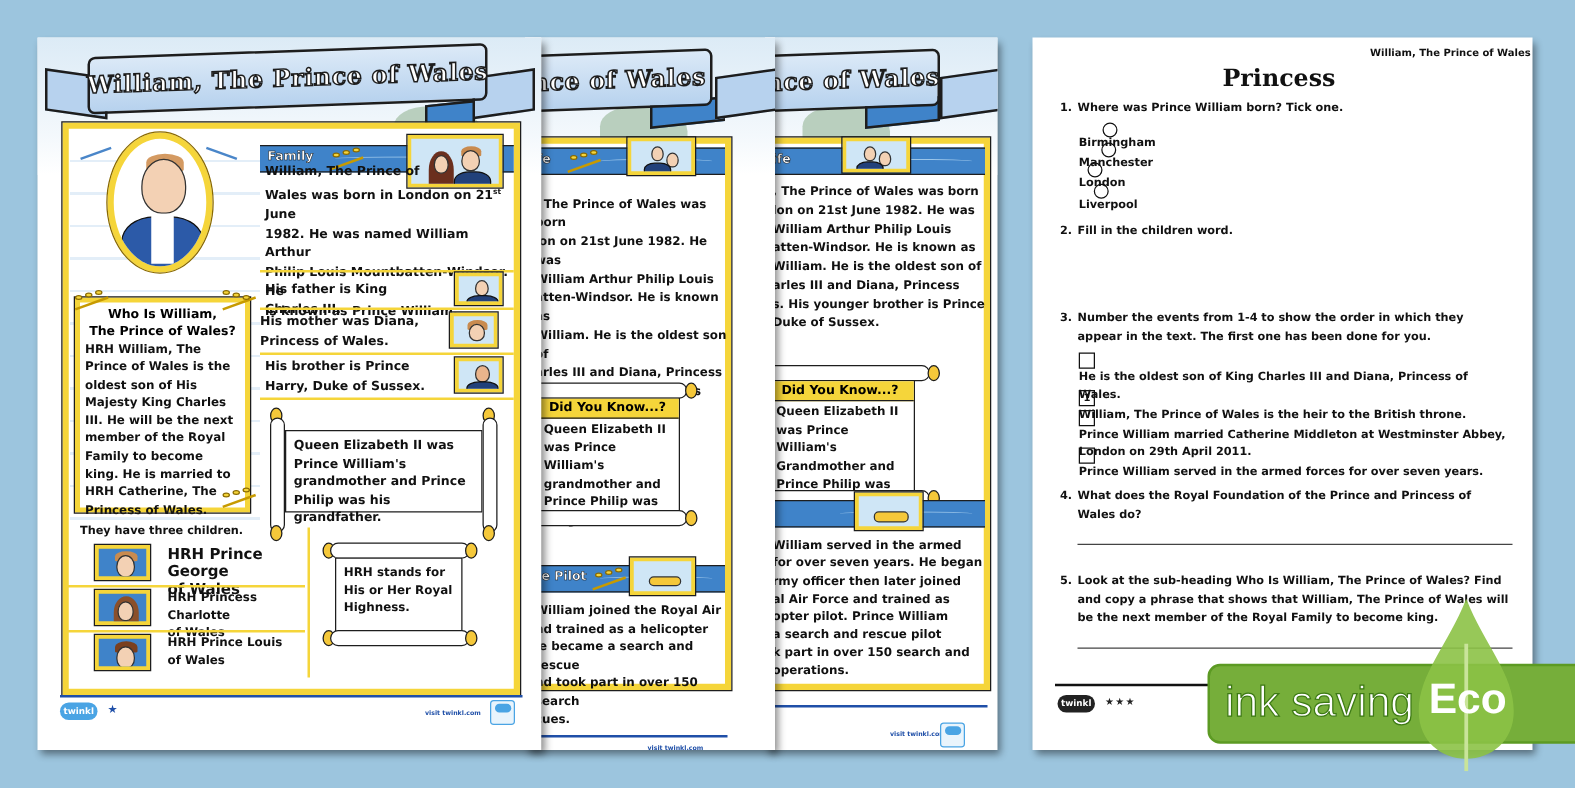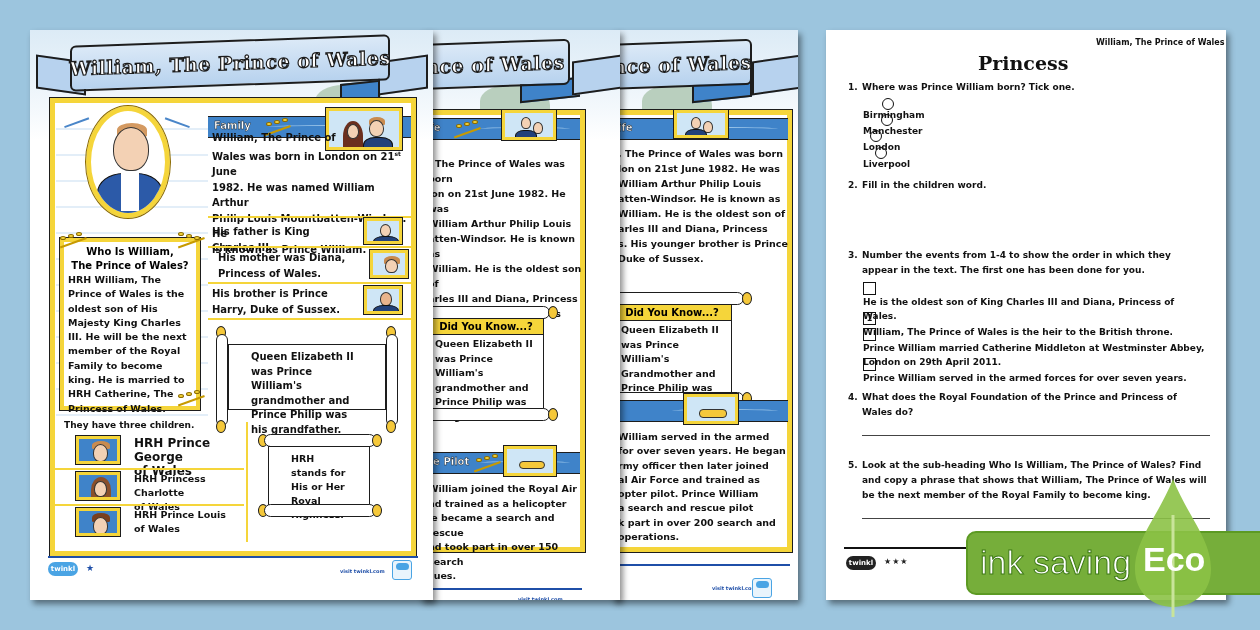--- a/index.html
+++ b/index.html
@@ -36,21 +36,21 @@
   .portrait { position: absolute; border: 3px solid #f5d53a; outline: 1.5px solid #1d1d1d; background: #cfe6f6; overflow: hidden; }
   .face { position: absolute; border-radius: 50% 50% 45% 45%; background: #f3d1b4; border: 1px solid #333; }
   .suit { position: absolute; background: #22417a; border: 1px solid #111; border-radius: 40% 40% 0 0; }
   .hair { position: absolute; border-radius: 50% 50% 10% 10%; }
 
   .yellow-divider { position: absolute; height: 2px; background: #f5d53a; }
 
   .scroll { position: absolute; }
   .scroll-roll { position: absolute; height: 13px; background: #fff; border: 1.5px solid #1d1d1d; border-radius: 7px; }
   .scroll-knob { position: absolute; width: 10px; height: 13px; border-radius: 50%; background: #f5c83a; border: 1.5px solid #1d1d1d; }
-  .scroll-body { position: absolute; background: #fff; border: 1.5px solid #1d1d1d; padding: 5px 22px; }
+  .scroll-body { position: absolute; background: #fff; border: 1.5px solid #1d1d1d; padding: 5px 6px; }
 
   .dyk-head { background: #f5d53a; border-bottom: 1.5px solid #1d1d1d; text-align: center; font-size: 10px; font-weight: bold; padding: 2px 0; }
 
   .footer-line { position: absolute; height: 2px; background: #1f4fa8; }
   .twinkl { position: absolute; width: 30px; height: 14px; background: #4aa4e4; border-radius: 8px; color: #fff;
             font-size: 7px; font-weight: bold; text-align: center; line-height: 14px; }
   .star { position: absolute; color: #1f4fa8; font-size: 9px; }
   .visit { position: absolute; font-size: 5px; color: #1f4fa8; font-weight: bold; }
   .badge { position: absolute; width: 20px; height: 20px; border: 1px solid #4aa4e4; border-radius: 3px; background: #e9f4fc; }
   .badge::before { content: ""; position: absolute; left: 3px; top: 2px; width: 13px; height: 7px; border-radius: 5px; background: #4aa4e4; }
@@ -126,21 +126,21 @@
   <div class="portrait" style="left:72px; top:364px; width:54px; height:30px;">
     <div style="position:absolute; left:12px; top:12px; width:28px; height:9px; background:#f5c83a; border:1px solid #333; border-radius:4px;"></div>
   </div>
   <div class="body-text" style="position:absolute; left:6px; top:400px; width:170px; font-size:9.5px; line-height:14.3px;">
     <div>William served in the armed</div>
     <div>for over seven years. He began</div>
     <div>rmy officer then later joined</div>
     <div>al Air Force and trained as</div>
     <div>opter pilot. Prince William</div>
     <div>a search and rescue pilot</div>
-    <div>k part in over 200 search and</div>
+    <div>k part in over 150 search and</div>
     <div>operations.</div>
   </div>
   <div class="footer-line" style="left:0; top:534px; width:178px;"></div>
   <span class="visit" style="left:100px; top:555px;">visit twinkl.com</span>
   <div class="badge" style="left:140px; top:548px;"></div>
 </div>
 
 <div class="page" style="left:420px; top:30px; width:200px; height:570px;">
   <div class="sky"></div>
   <div class="tree" style="left:60px; top:55px;"></div>
@@ -286,21 +286,21 @@
 
   <div class="yellow-divider" style="left:178px; top:186px; width:203px;"></div>
   <div style="position:absolute; left:178px; top:188px; width:203px; height:28px;">
     <span class="body-text" style="position:absolute; left:4px; top:6px; width:140px;">His father is King Charles III.</span>
     <div class="portrait" style="left:156px; top:0; width:38px; height:26px;">
       <div class="face" style="left:13px; top:3px; width:11px; height:13px;"></div>
       <div class="suit" style="left:6px; top:15px; width:26px; height:14px;"></div>
     </div>
   </div>
   <div class="yellow-divider" style="left:178px; top:216px; width:203px;"></div>
-  <div style="position:absolute; left:184px; top:218px; width:203px; height:42px;">
+  <div style="position:absolute; left:174px; top:218px; width:203px; height:42px;">
     <span class="body-text" style="position:absolute; left:4px; top:2px; width:130px;">His mother was Diana, Princess of Wales.</span>
     <div class="portrait" style="left:156px; top:2px; width:38px; height:28px;">
       <div class="hair" style="left:11px; top:3px; width:16px; height:8px; background:#c98b4f;"></div>
       <div class="face" style="left:12px; top:6px; width:13px; height:14px;"></div>
     </div>
   </div>
   <div class="yellow-divider" style="left:178px; top:252px; width:203px;"></div>
   <div style="position:absolute; left:178px; top:254px; width:203px; height:34px;">
     <span class="body-text" style="position:absolute; left:4px; top:2px; width:140px;">His brother is Prince Harry, Duke of Sussex.</span>
     <div class="portrait" style="left:156px; top:2px; width:38px; height:28px;">

